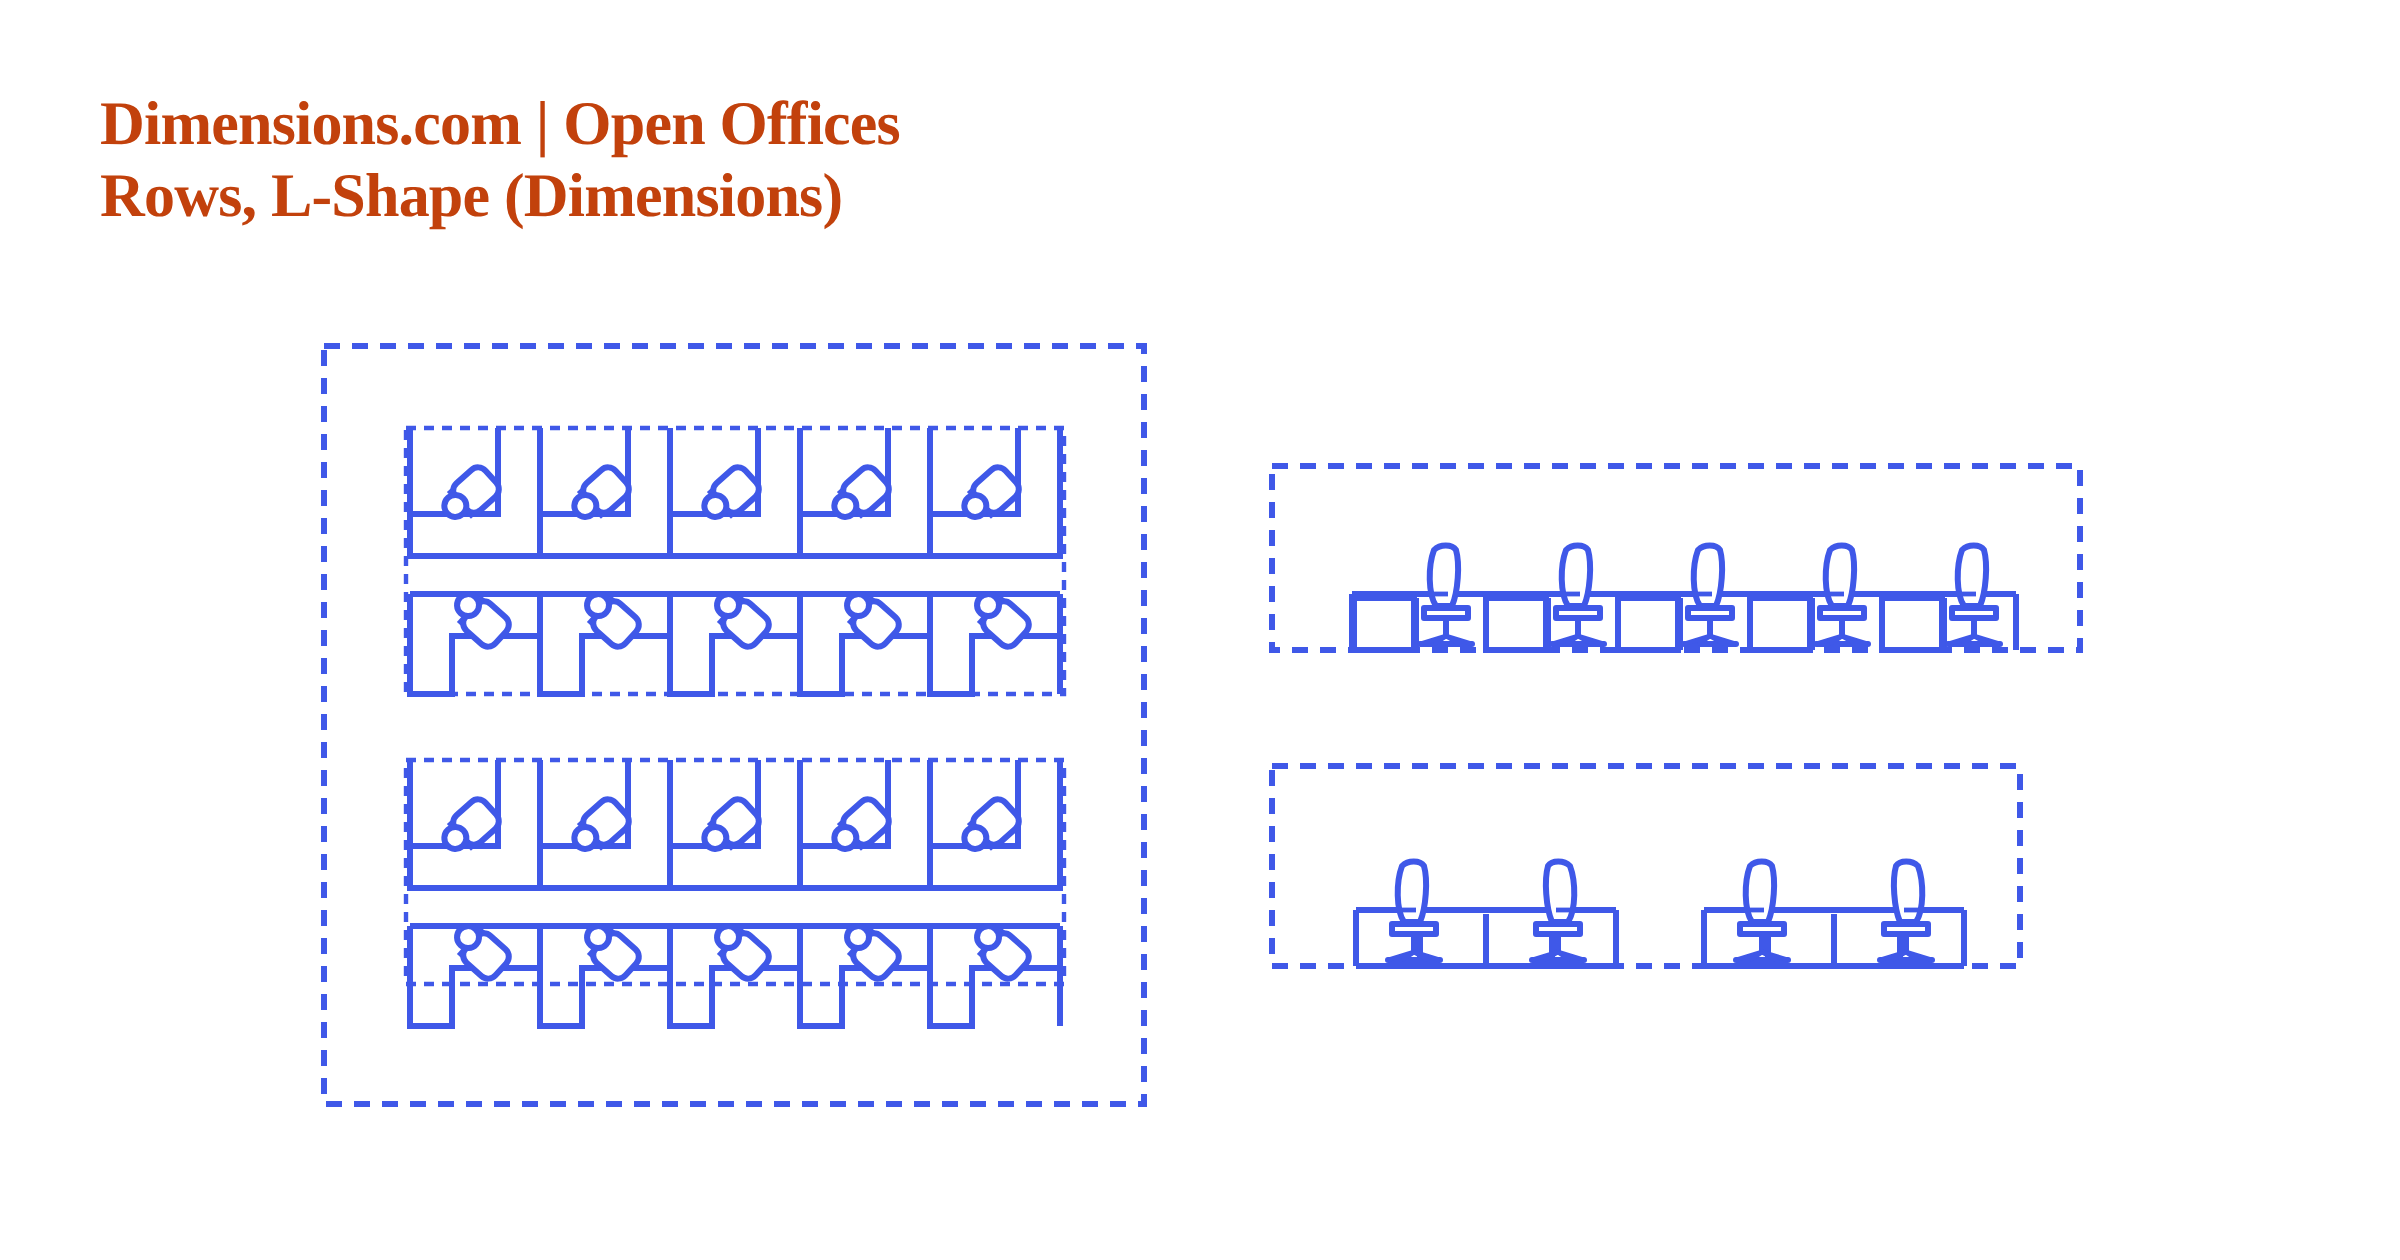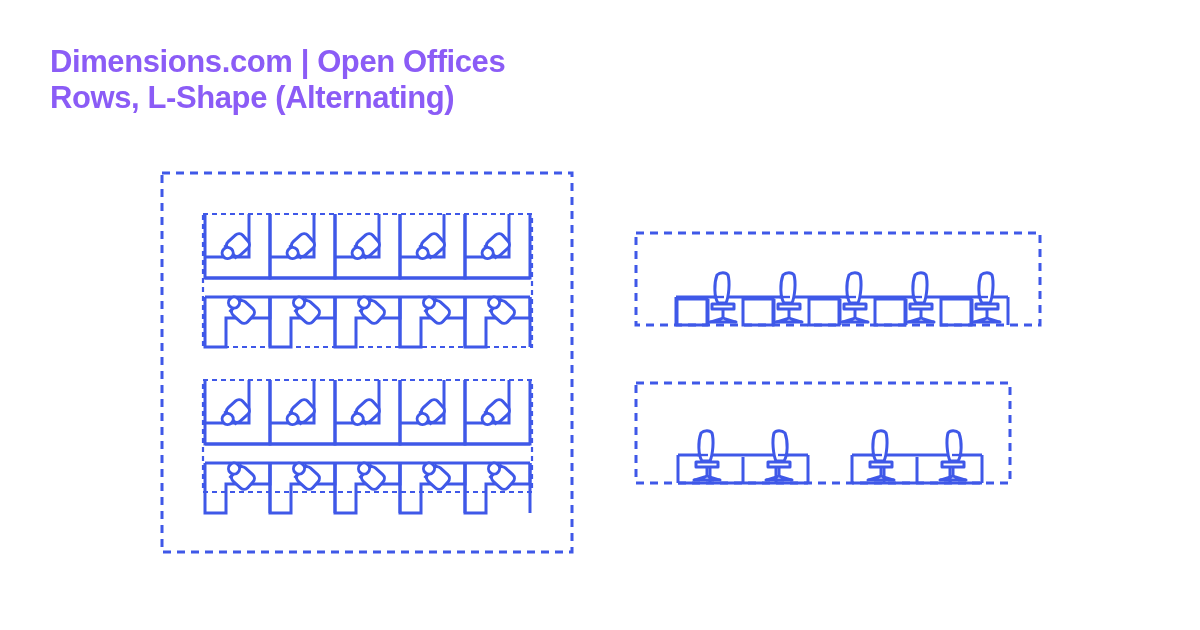--- a/index.html
+++ b/index.html
@@ -21,42 +21,42 @@
     background: #ffffff;
   }
   #title-block {
     position: absolute;
     left: 50px;
     top: 44px;
     line-height: 1.16;
     user-select: none;
   }
   #title-block .tline {
-    font-family: Liberation Sans, sans-serif;
+    font-family: Liberation Serif, serif;
     font-size: 31px;
     font-weight: bold;
     letter-spacing: -0.4px;
-    color: #8b5cf6;
+    color: #c2410c;
     white-space: pre;
     display: block;
   }
   #drawing {
     position: absolute;
     left: 0;
     top: 0;
   }
 </style>
 </head>
 <body>
 
 <div id="page">
 
   <div id="title-block">
     <span class="tline">Dimensions.com | Open Offices</span>
-    <span class="tline">Rows, L-Shape (Alternating)</span>
+    <span class="tline">Rows, L-Shape (Dimensions)</span>
   </div>
 
   <svg id="drawing" width="1200" height="630" viewBox="0 0 1200 630" xmlns="http://www.w3.org/2000/svg">
 
     <defs>
 
       <g id="plan-chair">
 
         <rect x="-10" y="-9" width="20" height="18" rx="5" ry="5" fill="#ffffff" stroke="#3f58e8" stroke-width="3"></rect>
 

